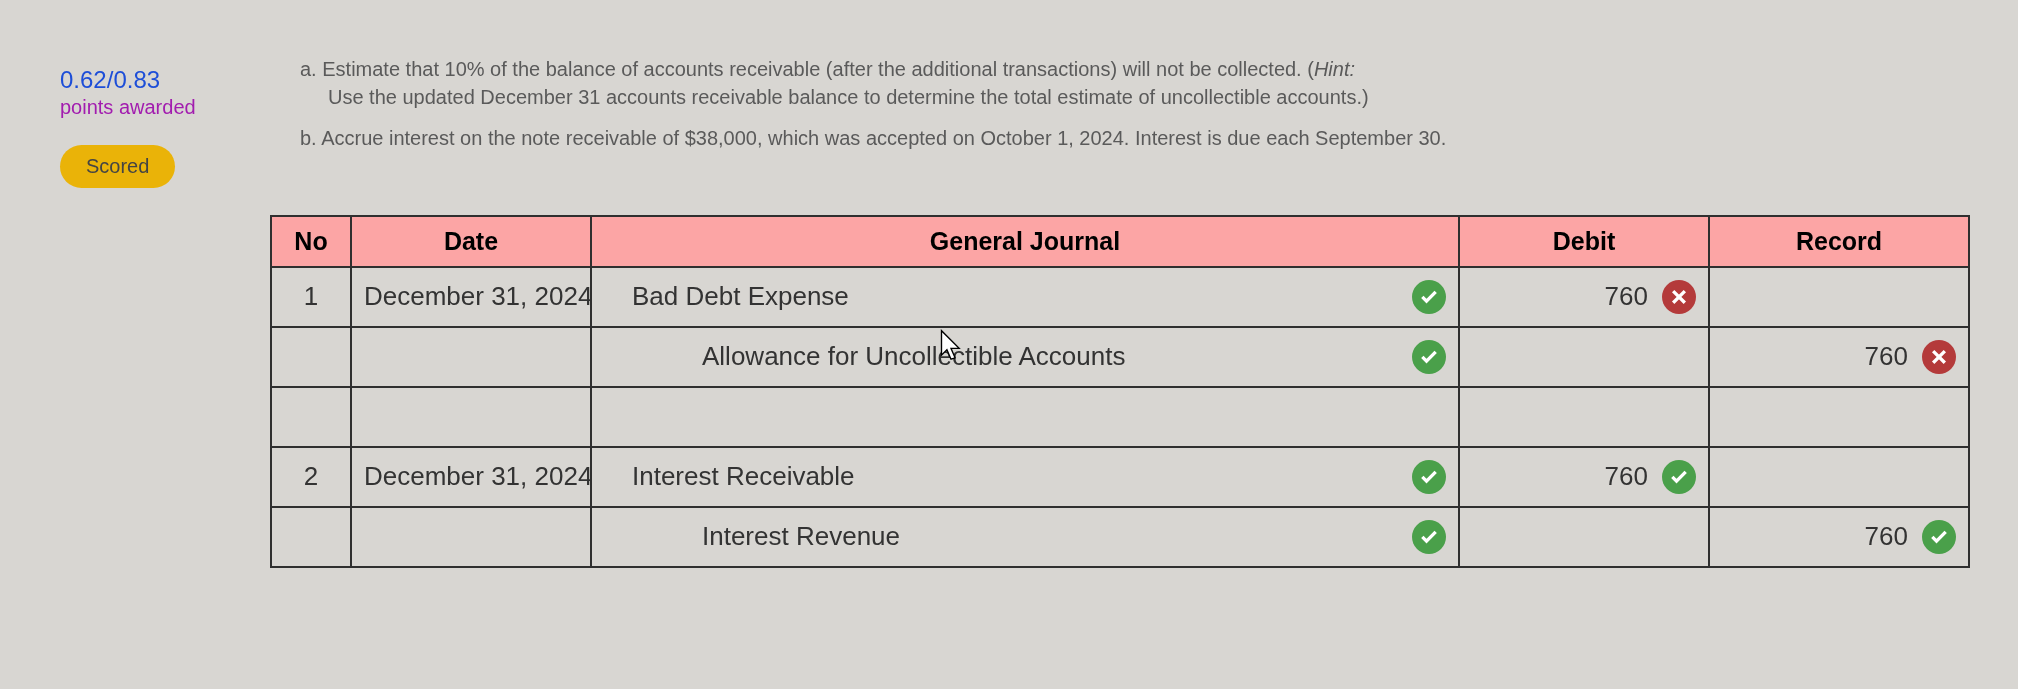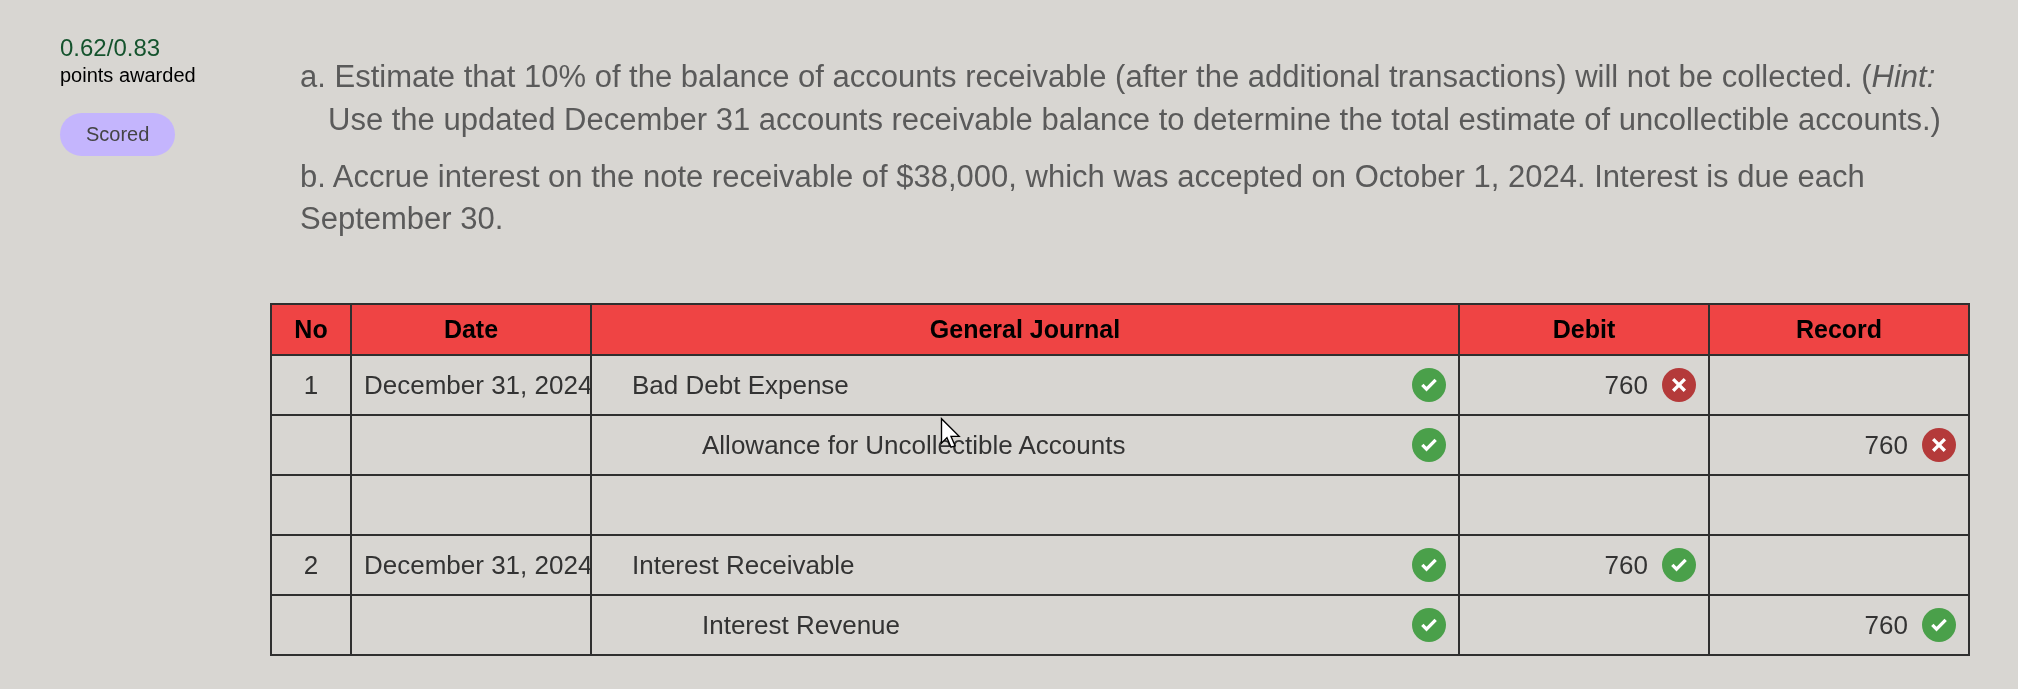--- a/index.html
+++ b/index.html
@@ -17,67 +17,68 @@
     display: flex;
     padding: 30px 40px 30px 60px;
   }
   .leftcol {
     width: 190px;
     flex: 0 0 190px;
     padding-top: 4px;
   }
   .score {
     font-size: 24px;
-    color: #14532d;
+    color: #1d4ed8;
     margin-bottom: 2px;
+    margin-top: 32px;
   }
   .points-awarded {
     font-size: 20px;
-    color: #000000;
+    color: #a21caf;
     margin-bottom: 26px;
   }
   .scored-badge {
     display: inline-block;
-    background: #c4b5fd;
+    background: #eab308;
     color: #444;
     border-radius: 999px;
     padding: 10px 26px;
     font-size: 20px;
   }
   .maincol {
     flex: 1;
     padding-left: 10px;
   }
   .qline {
     font-size: 27px;
     color: #5a5a5a;
     line-height: 1.35;
   }
   .qnum { font-weight: bold; }
   .bold-ital { font-weight: bold; font-style: italic; color: #3f3f40; }
   .sublist {
     margin-top: 26px;
     margin-left: 40px;
-    font-size: 31px;
+    font-size: 20px;
     color: #5a5a5a;
     line-height: 1.38;
   }
   .ital { font-style: italic; }
   .table-wrap {
     margin-top: 62px;
     margin-left: 10px;
     position: relative;
   }
   table.journal {
     border-collapse: collapse;
     width: 1700px;
     table-layout: fixed;
   }
   table.journal th {
-    background: #ef4444;
+    background: #fca5a5;
     color: #000;
     font-weight: bold;
     font-size: 25px;
     border: 2px solid #2f2f2f;
     padding: 10px 8px;
     text-align: center;
   }
   table.journal td {
     border: 2px solid #2f2f2f;
     font-size: 26px;

